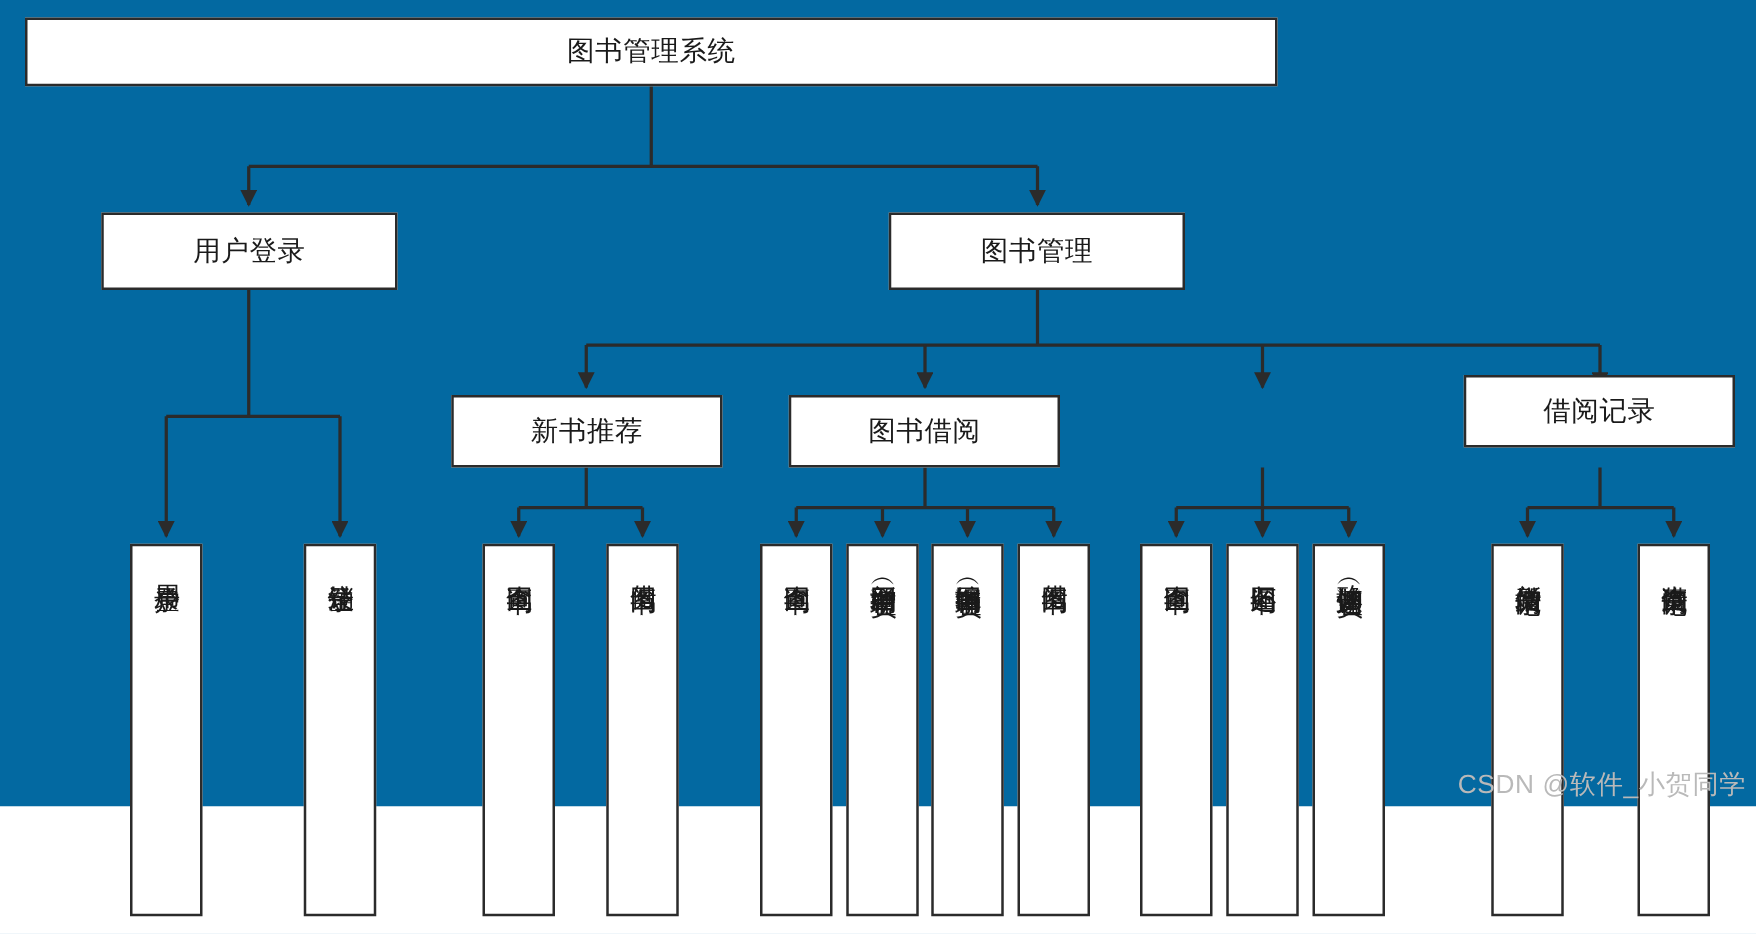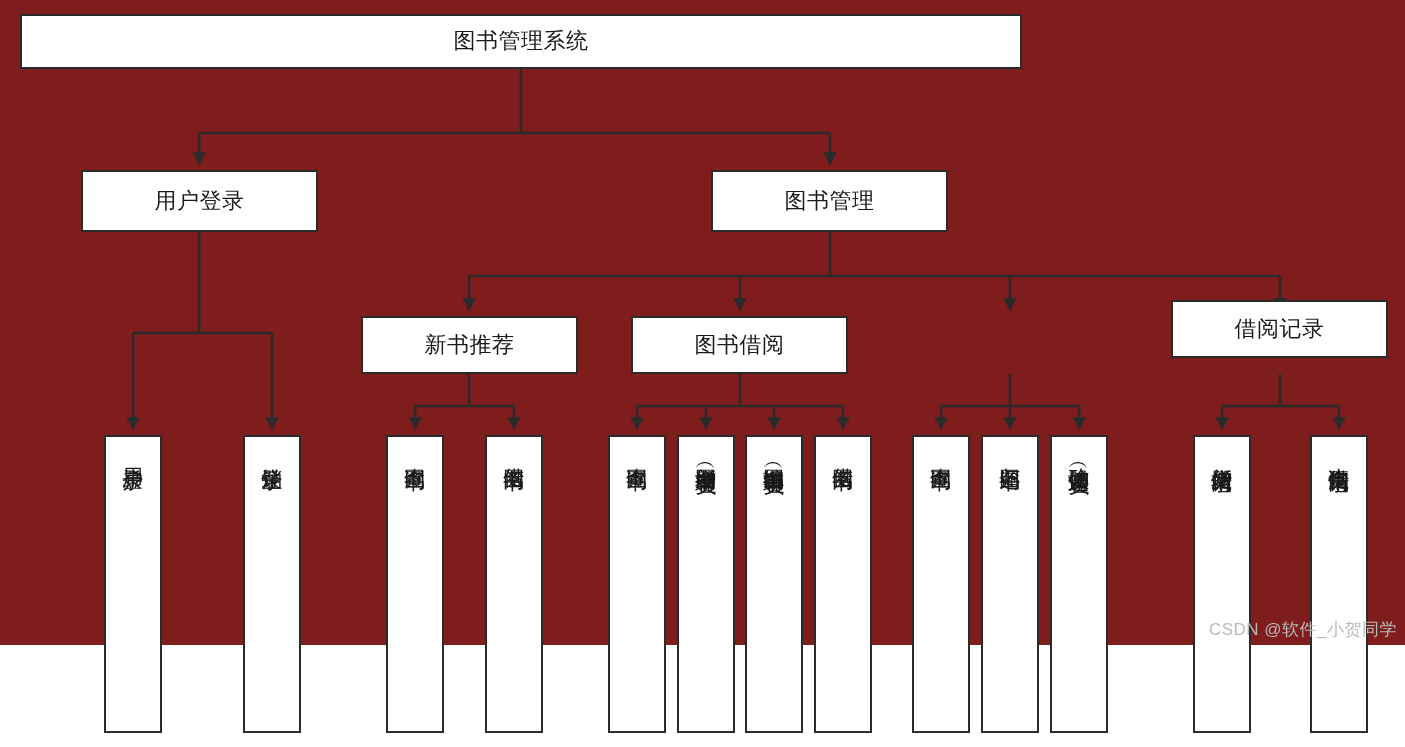--- a/index.html
+++ b/index.html
@@ -10,21 +10,21 @@
   body {
     width: 1405px;
     height: 747px;
     font-family: "Liberation Sans", "DejaVu Sans", sans-serif;
     overflow: hidden;
   }
   #diagram-root {
     position: relative;
     width: 1405px;
     height: 645px;
-    background: #7f1d1d;
+    background: #0369a1;
   }
   svg.connectors {
     position: absolute;
     left: 0;
     top: 0;
     width: 1405px;
     height: 747px;
     pointer-events: none;
   }
   .node {
@@ -56,21 +56,21 @@
     font-size: 21px;
     line-height: 1.12;
     letter-spacing: 1px;
     white-space: nowrap;
     display: block;
   }
   .watermark {
     position: absolute;
     right: 8px;
     bottom: 4px;
-    font-size: 17px;
+    font-size: 21px;
     color: #b9b9b9;
     letter-spacing: 0.5px;
     white-space: nowrap;
     user-select: none;
   }
 </style>
 </head>
 <body>
 
 <div id="diagram-root">

